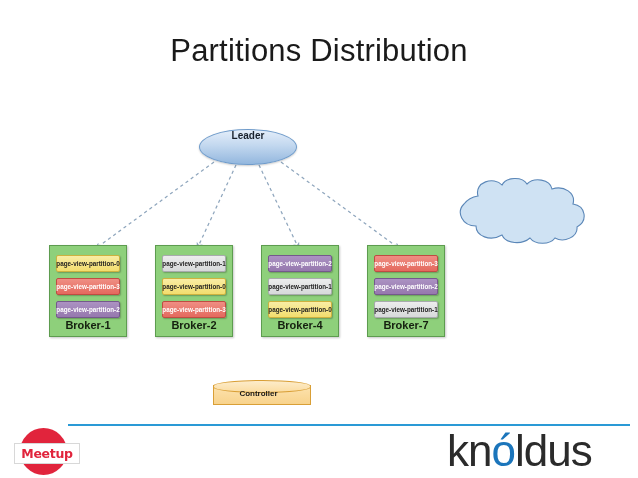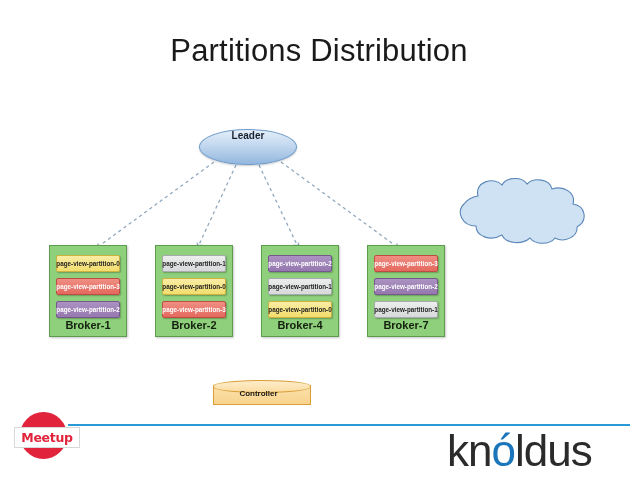--- a/index.html
+++ b/index.html
@@ -86,21 +86,21 @@
     background:linear-gradient(to bottom,#fdeccb,#fbdda2);
     border:1px solid #d99f36;border-radius:48px/6px;
   }
   .controller .ctext{
     position:absolute;left:0;right:0;top:9px;text-align:center;
     font-size:8px;font-weight:bold;color:#191919;
   }
 
   
   .divider{position:absolute;left:68px;top:424px;width:562px;height:2px;background:#2a9ad6;}
-  .meetup{position:absolute;left:14px;top:412px;width:68px;height:47px;}
+  .meetup{position:absolute;left:14px;top:428px;width:68px;height:47px;}
   .meetup .circle{
     position:absolute;left:6px;top:0;width:47px;height:47px;border-radius:50%;
     background:#e1243c;
   }
   .meetup .plate{
     position:absolute;left:0;top:15px;width:64px;height:19px;
     background:#ffffff;border:1px solid #d8d8d8;
     display:flex;align-items:center;justify-content:center;
   }
   .meetup .mtxt{

